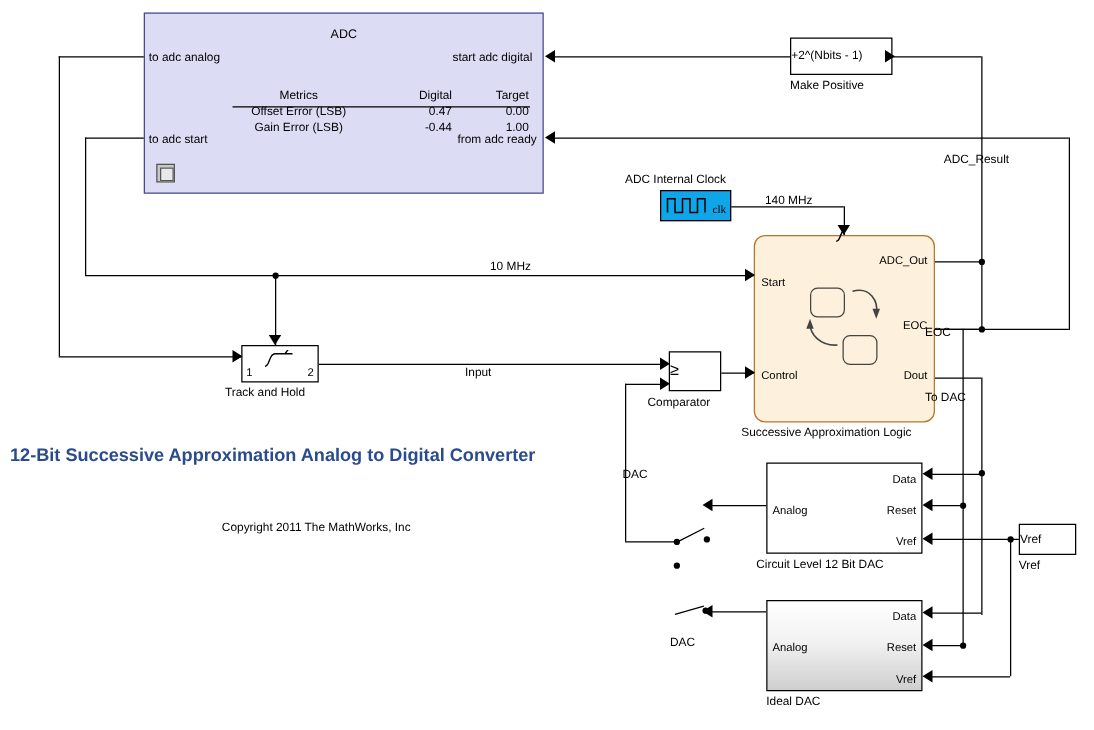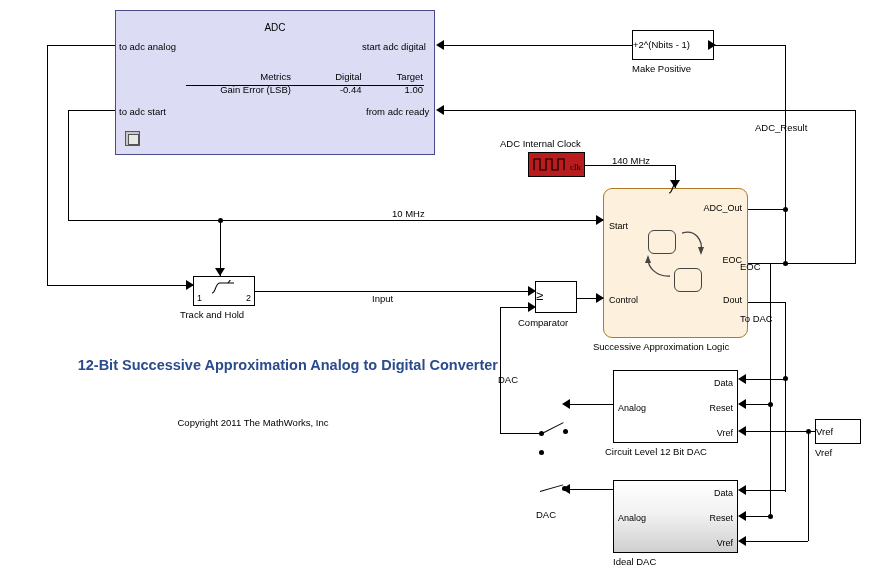--- a/index.html
+++ b/index.html
@@ -64,21 +64,21 @@
     left: 72px;
     top: 60px;
     width: 250px;
     font-size: 9.5px;
     border-collapse: collapse;
   }
   .metrics th, .metrics td {
     font-weight: normal;
     padding: 1px 2px;
   }
-  .metrics th.c1, .metrics td.c1 { text-align: right; width: 110px; }
+  .metrics th.c1, .metrics td.c1 { text-align: center; width: 110px; }
   .metrics th.c2, .metrics td.c2 { text-align: right; width: 70px; }
   .metrics th.c3, .metrics td.c3 { text-align: right; width: 60px; }
   .hrule {
     position: absolute;
     left: 72px;
     top: 76px;
     width: 248px;
     height: 1px;
     background: #000000;
   }
@@ -124,39 +124,39 @@
     position: absolute;
     font-size: 9px;
     color: #000;
   }
 
   .title-main {
     position: absolute;
     left: 8px;
     top: 356px;
     width: 490px;
-    text-align: right;
+    text-align: left;
     color: #2a4b8d;
     font-weight: bold;
     font-size: 14.5px;
     line-height: 18px;
   }
   .copyright {
     position: absolute;
     left: 8px;
     top: 417px;
     width: 490px;
     text-align: center;
     font-size: 9.5px;
     color: #000;
   }
 
   
   #clockblk {
-    background: #b91c1c;
+    background: #0ea5e9;
     font-family: Liberation Serif, serif;
   }
 
   
   #idealDac {
     background: linear-gradient(180deg, #ffffff 0%, #f2f2f2 45%, #cfcfcf 100%);
   }
 
   .sw-line { position:absolute; background:#000; height:1px; transform-origin: left center; }
 </style>
@@ -168,20 +168,25 @@
   <div class="blk" id="adc-testbench" style="left:115px; top:10px; width:320px; height:145px;">
     <div class="title">ADC</div>
     <div class="annot-box"></div>
   </div>
   <table class="metrics" style="left:185px; top:70px; width:240px;">
     <tbody>
         <tr>
       <th class="c1">Metrics</th>
       <th class="c2">Digital</th>
       <th class="c3">Target</th>
+    </tr>
+    <tr>
+      <td class="c1">Offset Error (LSB)</td>
+      <td class="c2">0.47</td>
+      <td class="c3">0.00</td>
     </tr>
     <tr>
       <td class="c1">Gain Error (LSB)</td>
       <td class="c2">-0.44</td>
       <td class="c3">1.00</td>
     </tr>
   </tbody>
     </table>
   <div class="hrule" style="left:186px; top:85px; width:238px;"></div>
 

